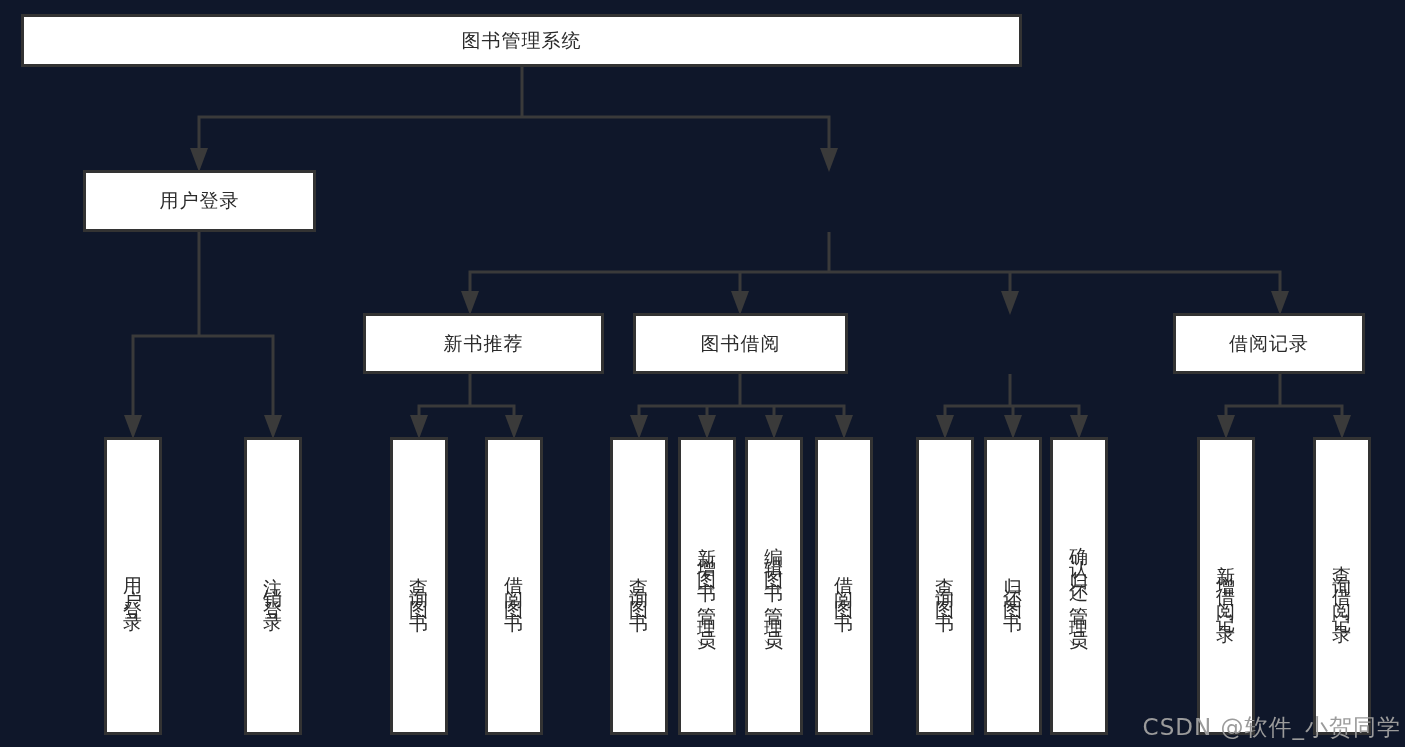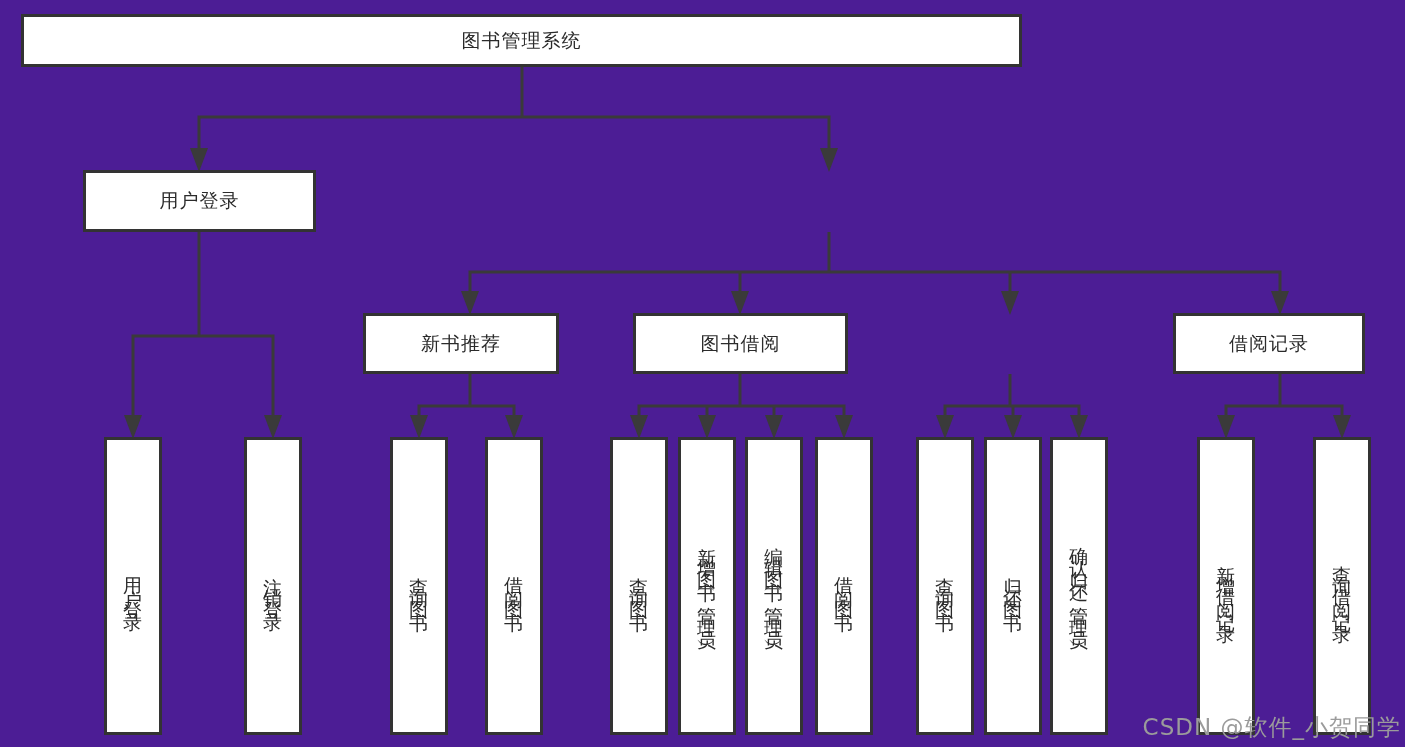--- a/index.html
+++ b/index.html
@@ -1,20 +1,20 @@
 <!DOCTYPE html>
 <html><head>
 <meta charset="utf-8">
 <style>
   html, body { margin: 0; padding: 0; background: #ffffff; }
   .canvas {
     position: relative;
     width: 1405px;
     height: 747px;
-    background: #4c1d95;
+    background: #0f172a;
     font-family: "DejaVu Sans", sans-serif;
     overflow: hidden;
   }
   .connector-layer {
     position: absolute;
     left: 0; top: 0;
     width: 1405px; height: 747px;
   }
   .connector-layer path {
     stroke: #3a3a3a;
@@ -127,21 +127,21 @@
       <path d="M1226,424 V406 H1342 V424"></path>
       <polygon points="1217,415 1235,415 1226,439"></polygon>
       <polygon points="1333,415 1351,415 1342,439"></polygon>
     </g>
   </svg>
 
   <div class="node box-root">图书管理系统</div>
 
   <div class="node box-l2" style="left:83px; width:233px;">用户登录</div>
 
-  <div class="node box-l3" style="left:363px; width:196px;">新书推荐</div>
+  <div class="node box-l3" style="left:363px; width:241px;">新书推荐</div>
   <div class="node box-l3" style="left:633px; width:215px;">图书借阅</div>
   <div class="node box-l3" style="left:1173px; width:192px;">借阅记录</div>
 
   <div class="leaf" style="left:104px;">
     <span class="vtext">用户登录</span>
   </div>
   <div class="leaf" style="left:244px;">
     <span class="vtext">注销登录</span>
   </div>
 

